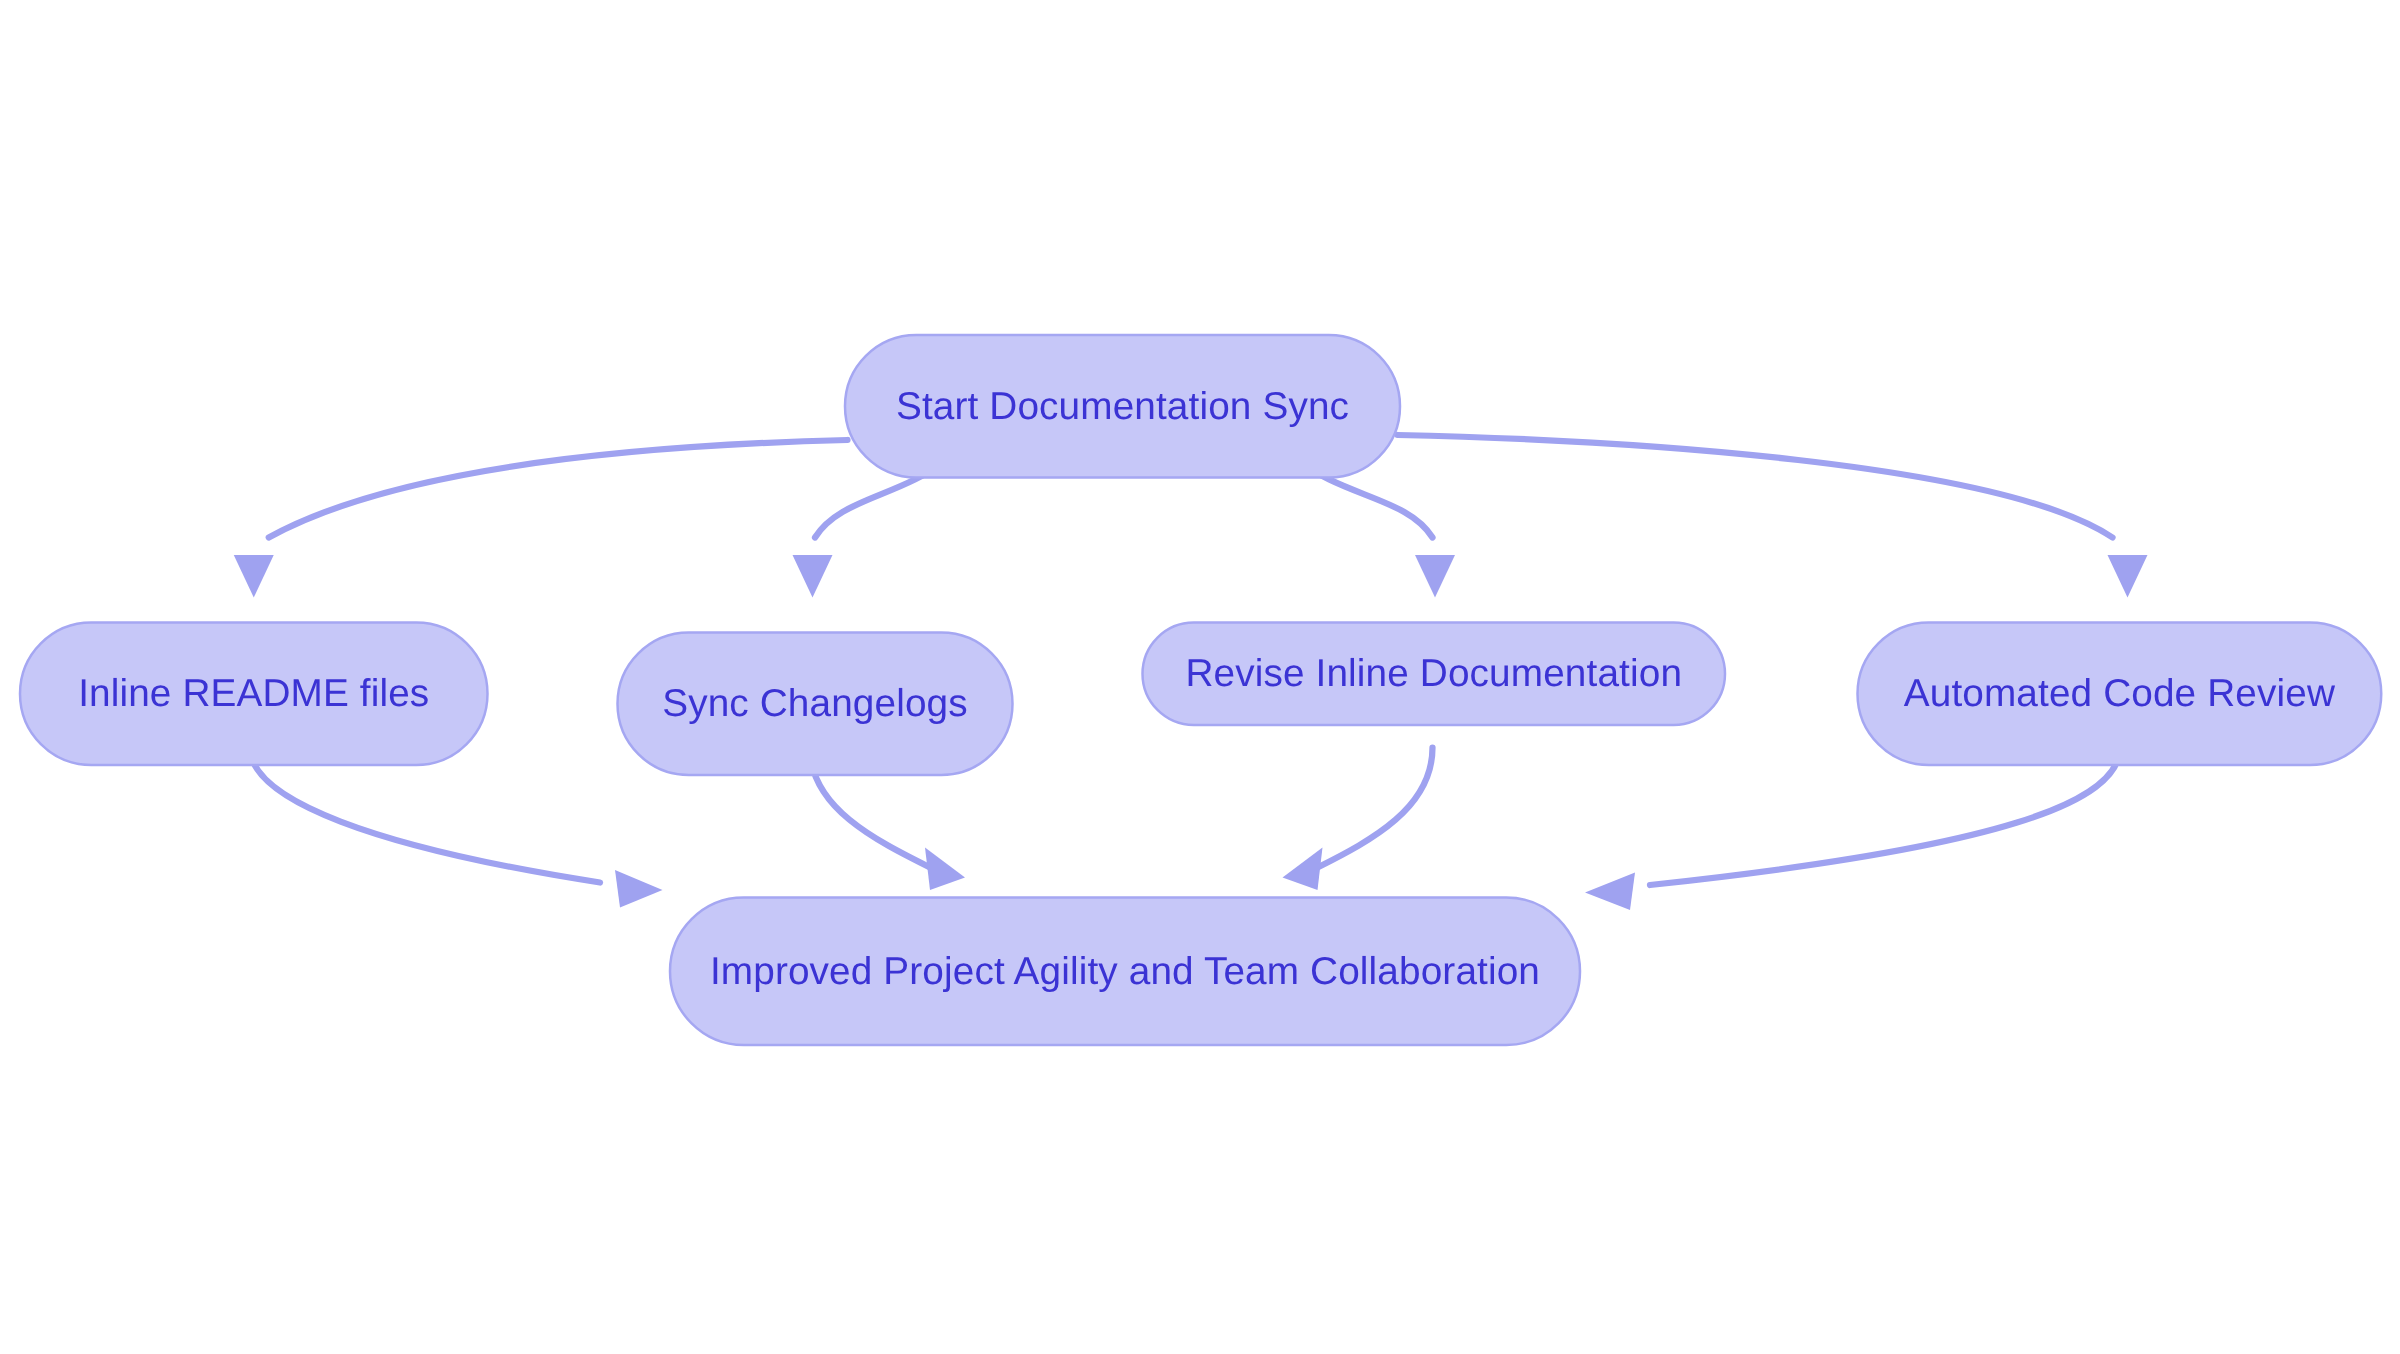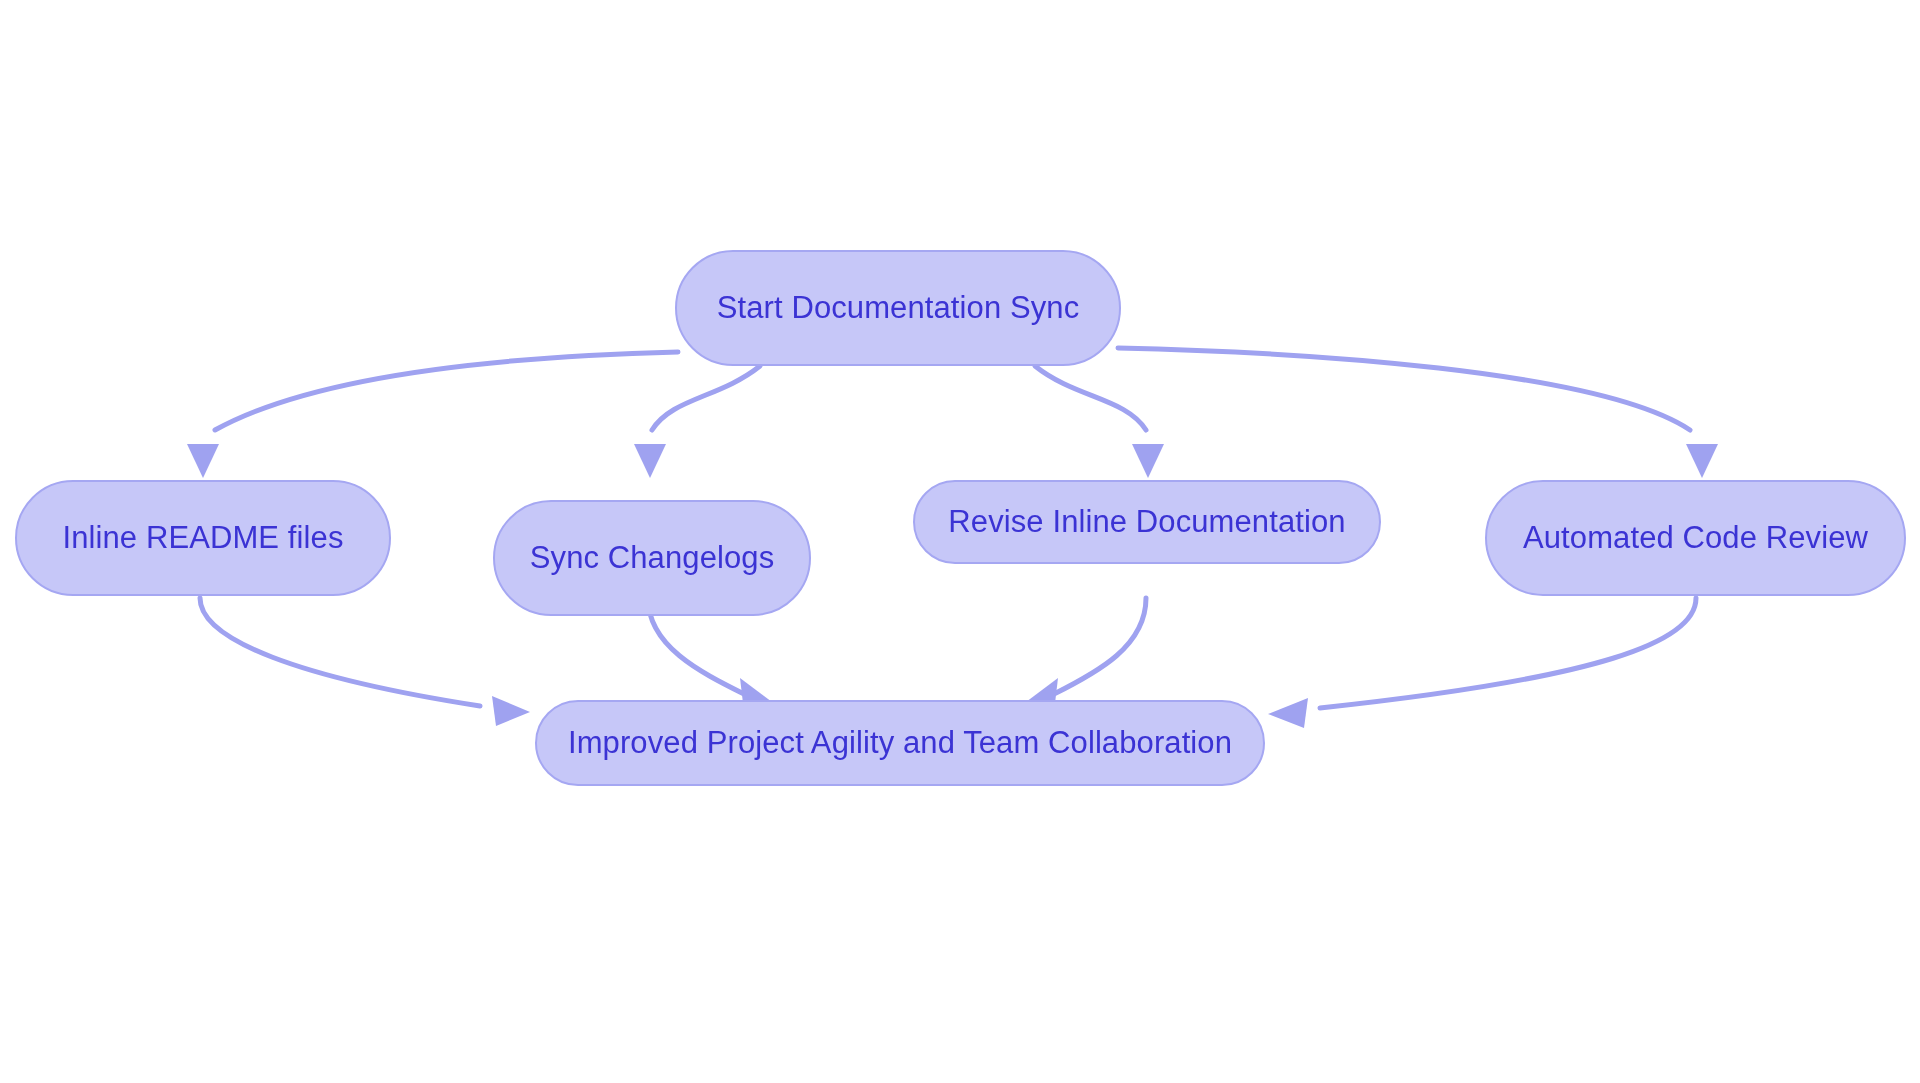--- a/index.html
+++ b/index.html
@@ -31,36 +31,37 @@
     box-sizing: border-box;
     display: flex;
     align-items: center;
     justify-content: center;
     background: #c6c7f8;
     border: 2px solid #a5a7f2;
     border-radius: 60px;
     color: #3b33d4;
     text-align: center;
     padding: 0 26px;
+    margin-top: 17px;
   }
   .node-label {
     font-size: 31px;
     line-height: 1.15;
     letter-spacing: 0.1px;
     color: #3b33d4;
     white-space: nowrap;
     font-weight: 400;
   }
   
   #node-start      { left: 675px;  top: 250px; width: 446px; height: 116px; }
   #node-readme     { left: 15px;   top: 480px; width: 376px; height: 116px; }
-  #node-changelogs { left: 493px;  top: 500px; width: 318px; height: 116px; }
+  #node-changelogs { left: 493px;  top: 488px; width: 318px; height: 116px; }
   #node-inline     { left: 913px;  top: 480px; width: 468px; height: 84px; }
   #node-review     { left: 1485px; top: 480px; width: 421px; height: 116px; }
-  #node-outcome    { left: 535px;  top: 700px; width: 730px; height: 86px; }
+  #node-outcome    { left: 535px;  top: 700px; width: 730px; height: 120px; }
 </style>
 </head>
 <body>
 
 <div id="flow-root">
 
   <svg id="edge-layer" viewBox="0 0 1920 1083" width="1920" height="1083" xmlns="http://www.w3.org/2000/svg">
 
     <g>
       <path d="M 678 352 C 520 356, 320 372, 215 430" fill="none" stroke="#9fa2f0" stroke-width="5" stroke-linecap="round"></path>

